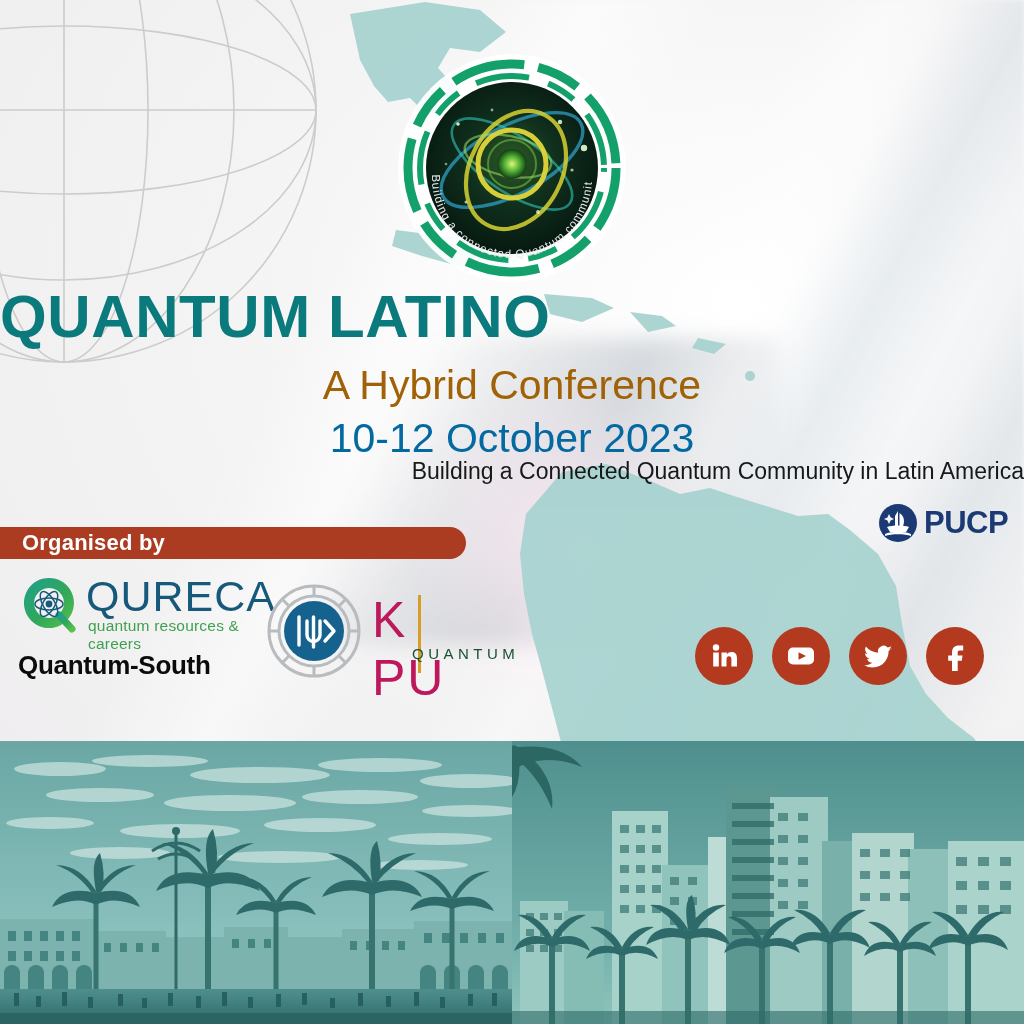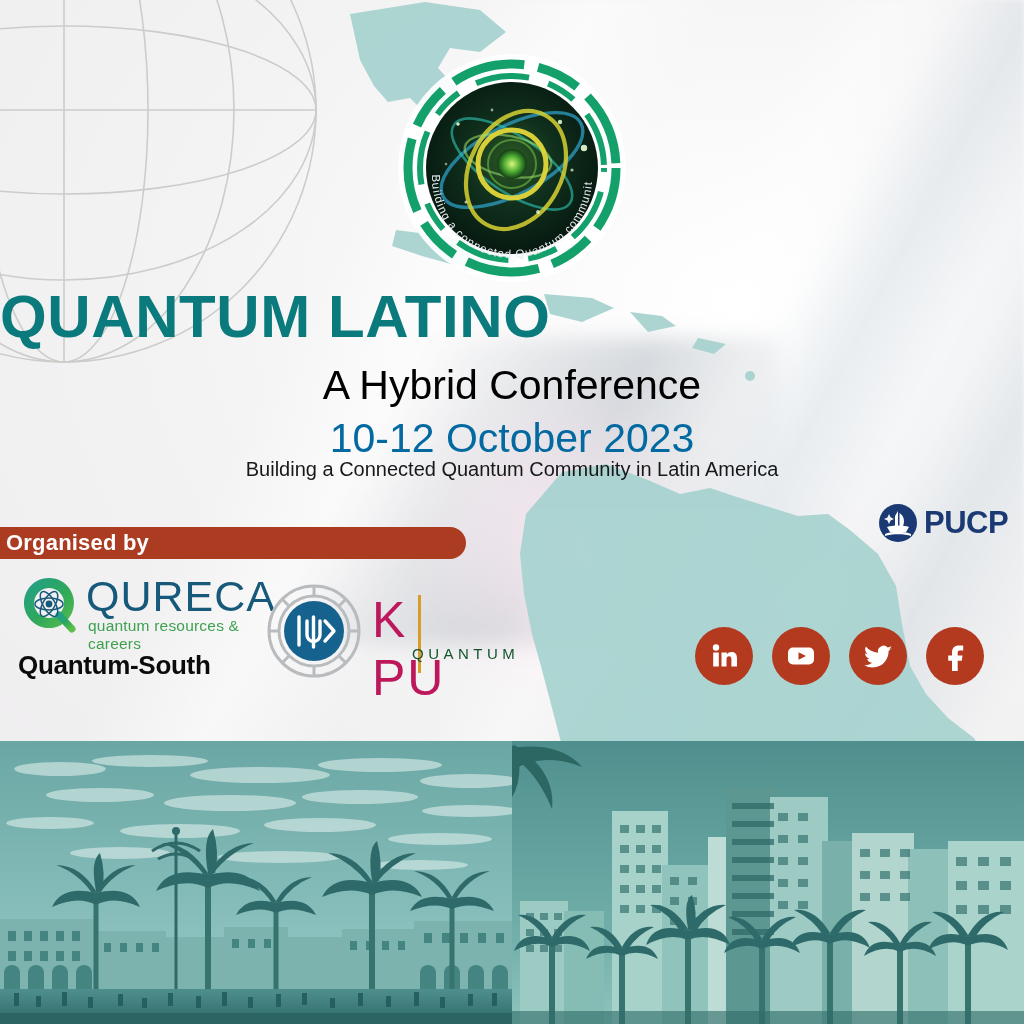--- a/index.html
+++ b/index.html
@@ -49,39 +49,39 @@
 
   
   .title{
     position:absolute;left:0;right:0;top:282px;text-align:left;
     font-family:"Liberation Sans",sans-serif;
     font-weight:bold;font-size:60px;letter-spacing:.6px;
     color:#0b7a7c;
   }
   .subtitle{
     position:absolute;left:0;right:0;top:362px;text-align:center;
-    font-size:41px;color:#000000;font-weight:400;
+    font-size:41px;color:#a16207;font-weight:400;
   }
   .dates{
     position:absolute;left:0;right:0;top:415px;text-align:center;
     font-size:41px;color:#0369a1;font-weight:400;
   }
   .tagline{
-    position:absolute;left:0;right:0;top:458px;text-align:center;
-    font-size:20px;color:#17181a;font-weight:400;
+    position:absolute;left:0;right:0;top:458px;text-align:right;
+    font-size:23px;color:#17181a;font-weight:400;
   }
 
   
   .org-banner{
     position:absolute;left:0;top:527px;width:466px;height:32px;
     background:#ab3c22;border-radius:0 18px 18px 0;
     display:flex;align-items:center;
   }
   .org-banner span{
-    color:#ffffff;font-weight:bold;font-size:22px;padding-left:6px;letter-spacing:.2px;
+    color:#ffffff;font-weight:bold;font-size:22px;padding-left:22px;letter-spacing:.2px;
   }
 
   
   .qureca{position:absolute;left:18px;top:573px;width:255px;height:62px;}
   .qureca-mark{position:absolute;left:0;top:2px;width:62px;height:58px;}
   .qureca-word{
     position:absolute;left:68px;top:-1px;font-size:43px;letter-spacing:1px;
     color:#17597a;font-weight:400;font-family:"Liberation Sans",sans-serif;
   }
   .qureca-tag{

